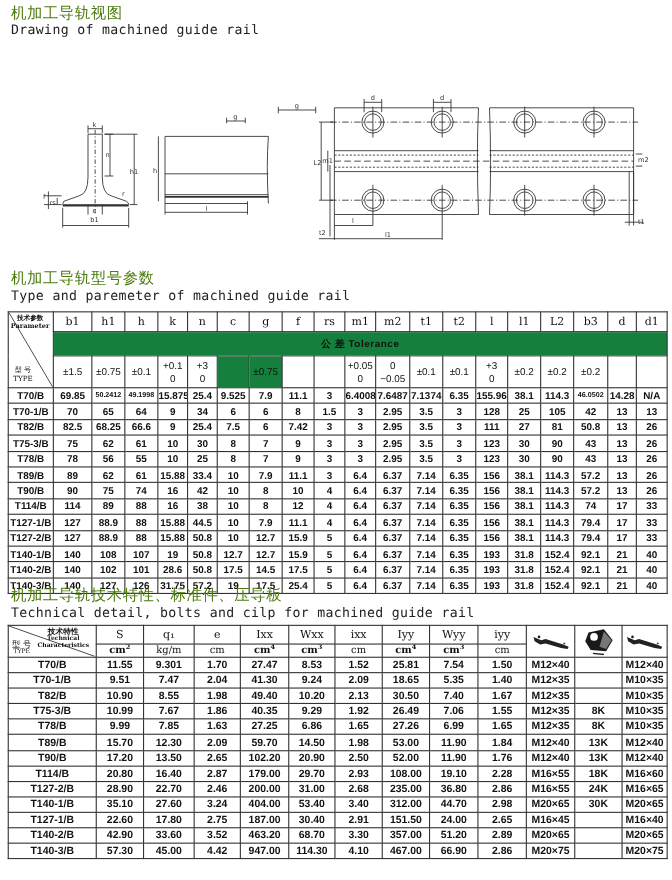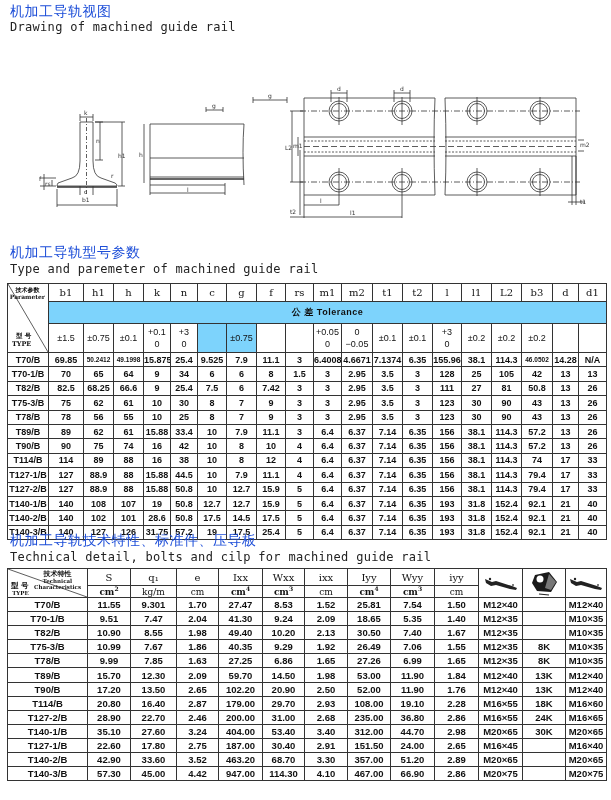--- a/index.html
+++ b/index.html
@@ -1,38 +1,38 @@
 <!DOCTYPE html>
 <html><head>
 <meta charset="utf-8">
 <style>
   html, body { margin:0; padding:0; background:#ffffff; }
   body { width:611px; height:800px; position:relative; overflow:hidden; font-family:"DejaVu Sans", sans-serif; color:#111; }
-  .title-cn { position:absolute; left:10px; font-size:14px; font-family:"DejaVu Sans", sans-serif; color:#1d4ed8; letter-spacing:0.5px; }
+  .title-cn { position:absolute; left:10px; font-size:14px; font-family:"DejaVu Sans", sans-serif; color:#4d7c0f; letter-spacing:0.5px; }
   .title-en { position:absolute; left:10px; font-size:12px; font-family:"DejaVu Sans Mono", monospace; color:#222; letter-spacing:0.3px; }
   .drawing { position:absolute; left:0; top:40px; width:611px; height:195px; }
   table.grid { position:absolute; border-collapse:collapse; table-layout:fixed; font-family:"Liberation Sans", sans-serif; }
   table.grid td { border:1px solid #333; text-align:center; vertical-align:middle; padding:0; overflow:hidden; white-space:nowrap; }
   #t1 { left:7px; top:283px; width:599px; font-size:9px; font-weight:bold; }
   #t1 td { height:13.4px; }
   #t1 .hdr td { height:17px; font-family:"DejaVu Serif", serif; font-weight:normal; font-size:10px; }
   #t1 .tolrow td { height:21px; font-size:9px; font-weight:bold; letter-spacing:0.5px; }
   #t1 .tolv td { height:28px; font-weight:normal; font-size:9px; line-height:12px; }
   #t1 .corner { position:relative; }
   .corner-wrap { position:relative; width:100%; height:100%; }
   .corner-top { position:absolute; right:3px; top:2px; font-size:6px; line-height:7px; text-align:center; font-weight:bold; }
-  .corner-bot { position:absolute; left:4px; bottom:4px; font-size:6.5px; line-height:8px; text-align:right; font-weight:bold; }
+  .corner-bot { position:absolute; left:4px; bottom:4px; font-size:6.5px; line-height:8px; text-align:center; font-weight:normal; }
   .diag { position:absolute; left:0; top:0; width:100%; height:100%; }
   #t2 { left:7px; top:568px; width:599px; font-size:9.5px; font-weight:bold; }
   #t2 td { height:13.1px; }
   #t2 .h1 td { height:16px; font-family:"DejaVu Serif", serif; font-weight:normal; font-size:10px; }
   #t2 .h2 td { height:11px; font-family:"DejaVu Serif", serif; font-size:9px; }
   #t2 .unit-b { font-weight:bold; }
   #t2 .unit-n { font-weight:normal; }
-  .tol-shade { background:#7dd3fc; }
+  .tol-shade { background:#15803d; }
   sup { font-size:6px; vertical-align:4px; line-height:0; }
   .icon-cell svg { display:block; margin:0 auto; }
 </style>
 </head>
 <body>
 
 <div class="title-cn" style="top:3px;">机加工导轨视图</div>
 <div class="title-en" style="top:20px;">Drawing of machined guide rail</div>
 
 <svg class="drawing" viewBox="0 40 611 195" width="611" height="195">
@@ -309,21 +309,21 @@
         <td>69.85</td>
         <td style="font-size: 6.5px;">50.2412</td>
         <td style="font-size: 6.5px;">49.1998</td>
         <td>15.875</td>
         <td>25.4</td>
         <td>9.525</td>
         <td>7.9</td>
         <td>11.1</td>
         <td>3</td>
         <td>6.4008</td>
-        <td>4.6671</td>
+        <td>7.6487</td>
         <td>7.1374</td>
         <td>6.35</td>
         <td>155.96</td>
         <td>38.1</td>
         <td>114.3</td>
         <td style="font-size: 6.5px;">46.0502</td>
         <td>14.28</td>
         <td>N/A</td>
       </tr>
       <tr>

